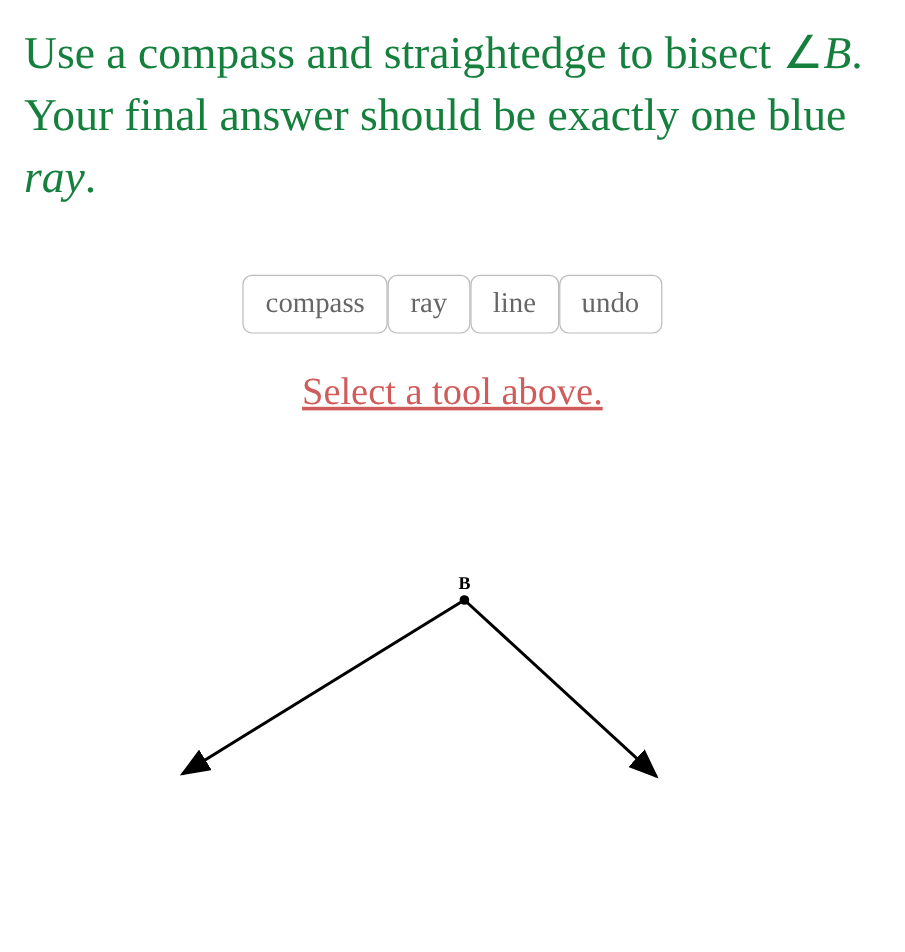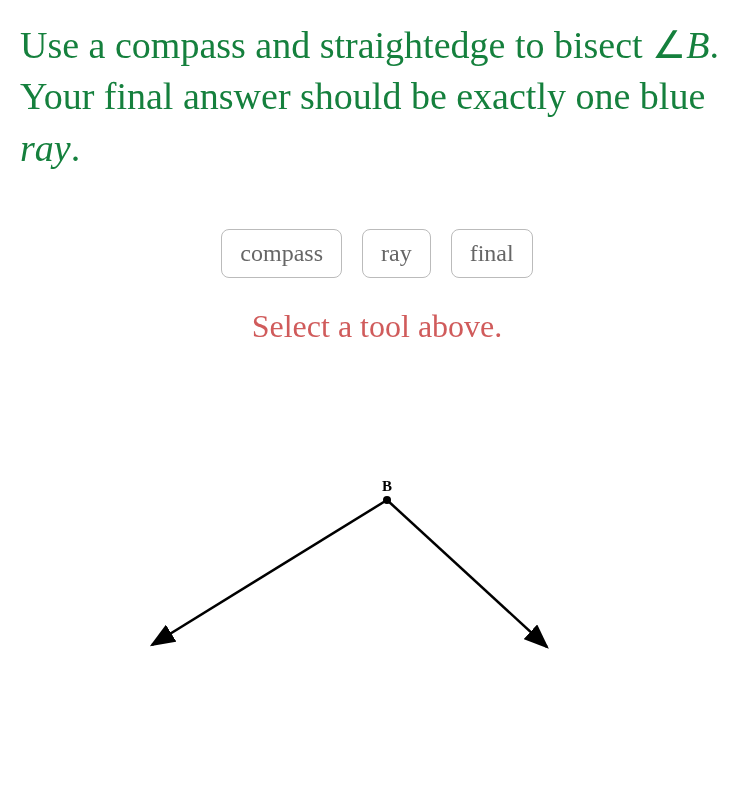--- a/index.html
+++ b/index.html
@@ -26,38 +26,39 @@
     .angle-letter {
       font-style: italic;
       font-family: Georgia, serif;
     }
     .ray-word {
       font-style: italic;
     }
     .toolbar {
       display: flex;
       justify-content: center;
-      gap: 20px;
+      gap: 0;
       margin-bottom: 30px;
     }
     .tool-button {
       font-family: Georgia, 'Times New Roman', serif;
       font-size: 24px;
       color: #666666;
       background: #ffffff;
       border: 1.5px solid #bbbbbb;
       border-radius: 8px;
       padding: 10px 18px;
       cursor: pointer;
     }
     .hint {
       text-align: center;
       font-size: 32px;
       color: #d05b5b;
       margin-bottom: 40px;
+      text-decoration: underline;
     }
     .diagram-area {
       width: 100%;
       height: 300px;
       position: relative;
     }
     .diagram-svg {
       display: block;
       margin: 0 auto;
     }
@@ -65,21 +66,22 @@
 </head>
 <body>
 
 <div class="instruction">
   <span>Use a compass and straightedge to bisect </span><span class="angle-symbol">∠</span><span class="angle-letter">B</span><span>. Your final answer should be exactly one blue </span><span class="ray-word">ray</span><span>.</span>
 </div>
 
 <div class="toolbar">
   <button class="tool-button">compass</button>
   <button class="tool-button">ray</button>
-  <button class="tool-button">final</button>
+  <button class="tool-button">line</button>
+  <button class="tool-button">undo</button>
 </div>
 
 <div class="hint">Select a tool above.</div>
 
 <div class="diagram-area">
   <svg class="diagram-svg" width="560" height="300">
     <defs>
       <marker id="arrowhead" markerWidth="10" markerHeight="8" refX="9" refY="4" orient="auto">
         <polygon points="0 0, 10 4, 0 8" fill="#000000"></polygon>
       </marker>

